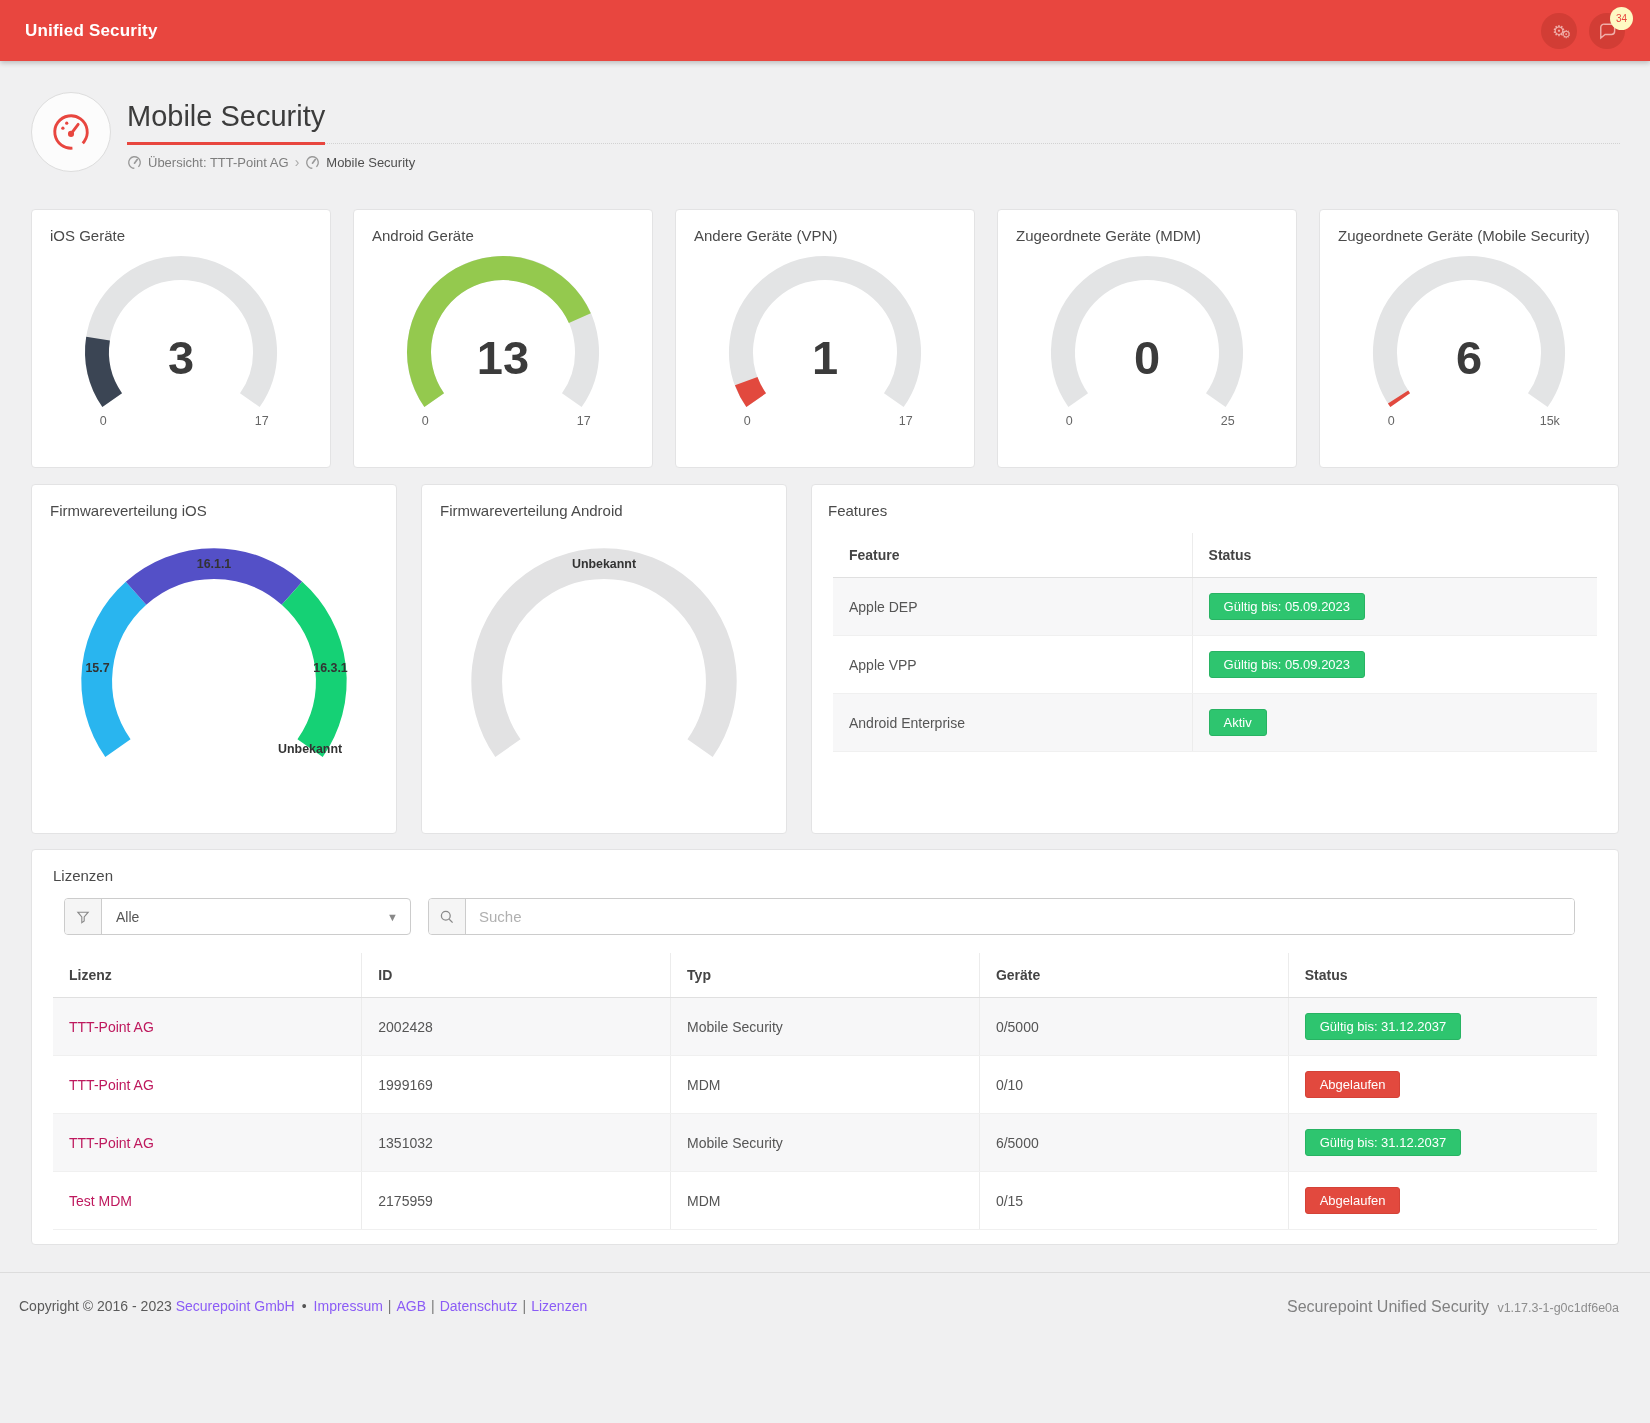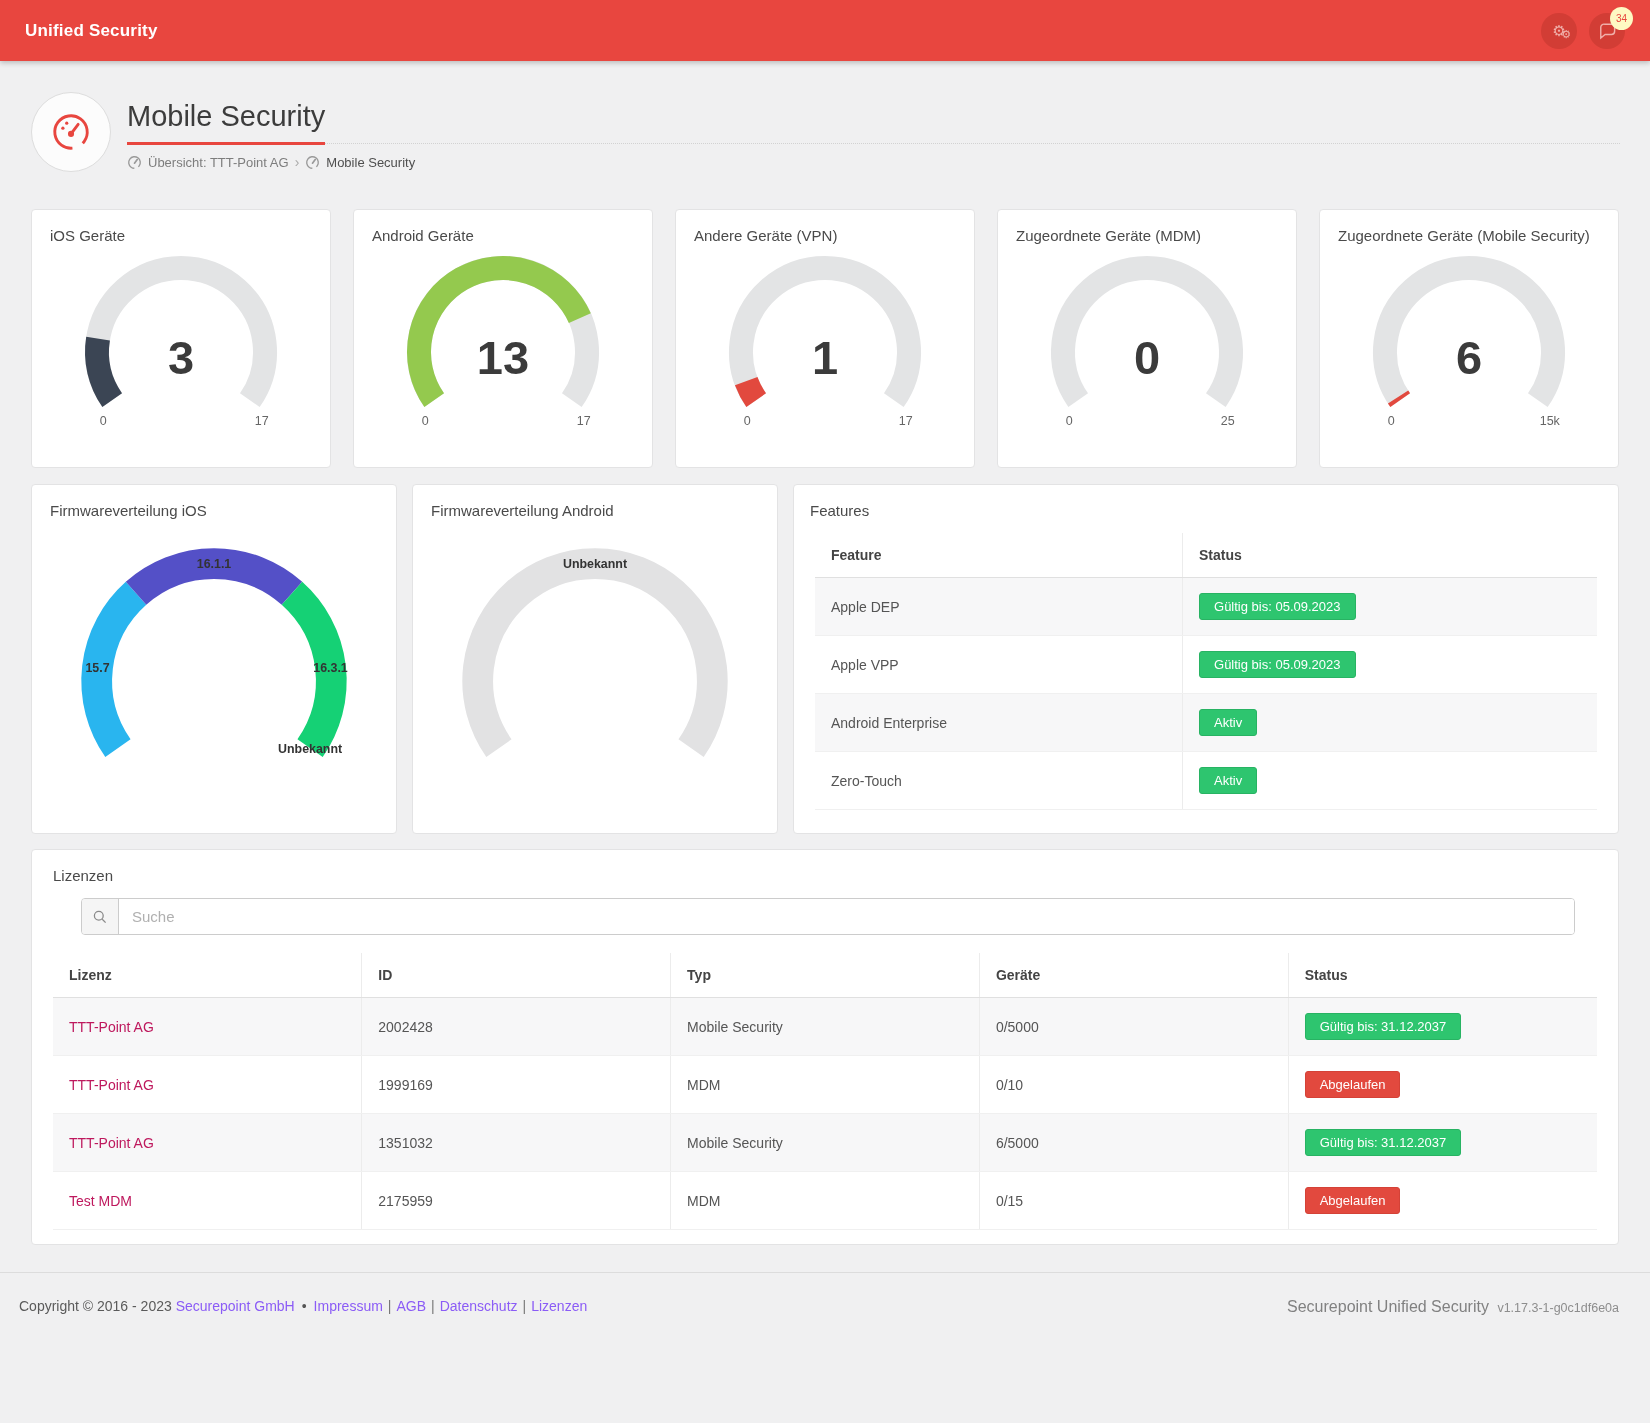--- a/index.html
+++ b/index.html
@@ -33,21 +33,21 @@
   .chev { color:#aaa; font-size:14px; }
 
   
   .main { padding:0 31px; }
   .cards-row { display:flex; gap:22px; margin-top:37px; }
   .card { background:#fff; border:1px solid #e3e3e4; border-radius:4px; }
   .card-title { font-size:15px; color:#4a4a4a; }
   .gauge-card { flex:1; height:259px; padding:17px 18px; }
   .gauge-wrap { display:flex; justify-content:center; margin-top:2px; }
 
-  .row2 { display:flex; gap:15px; margin-top:16px; }
+  .row2 { display:flex; gap:24px; margin-top:16px; }
   .donut-card { width:366px; height:350px; padding:17px 18px; flex:0 0 auto; }
   .donut-wrap { display:flex; justify-content:center; margin-top:12px; }
   .features-card { flex:1; height:350px; padding:17px 0 0 0; }
   .features-card .card-title { padding:0 16px; }
 
   table.flat { border-collapse:collapse; width:calc(100% - 42px); margin:14px 21px 0 21px; font-size:14px; }
   table.flat th { text-align:left; font-weight:bold; color:#444; padding:14px 16px;
                   border-bottom:1px solid #e0e0e0; border-right:1px solid #ececec; }
   table.flat th:last-child { border-right:none; }
   table.flat td { padding:15px 16px; border-right:1px solid #ececec; border-bottom:1px solid #f0f0f0; color:#555; }
@@ -246,32 +246,37 @@
               <td><span class="badge badge-success">Gültig bis: 05.09.2023</span></td>
             </tr>
             <tr>
               <td>Apple VPP</td>
               <td><span class="badge badge-success">Gültig bis: 05.09.2023</span></td>
             </tr>
             <tr>
               <td>Android Enterprise</td>
               <td><span class="badge badge-success">Aktiv</span></td>
             </tr>
-            <tr>
-              <td>Zero-Touch</td>
-              <td><span class="badge badge-success">Aktiv</span></td>
-            </tr>
           </tbody>
       </table>
     </div>
   </div>
 
   <div class="card licenses-card">
     <div class="card-title">Lizenzen</div>
     <div class="filter-row">
+      <div class="control select-ctl">
+        <span class="icon-box">
+          <svg width="16" height="16" viewBox="0 0 20 20" fill="none" stroke="currentColor" stroke-width="1.4">
+            <path d="M3.5 4 H16.5 L11.5 10 V15 L8.5 17 V10 Z"></path>
+          </svg>
+        </span>
+        <span class="select-value">Alle</span>
+        <span class="caret">▼</span>
+      </div>
       <div class="control search-ctl">
         <span class="icon-box">
           <svg width="16" height="16" viewBox="0 0 20 20" fill="none" stroke="currentColor" stroke-width="1.6">
             <circle cx="8.5" cy="8.5" r="5.5"></circle>
               <line x1="12.8" y1="12.8" x2="17" y2="17"></line>
           </svg>
         </span>
         <input type="text" placeholder="Suche" style="">
       </div>
     </div>

